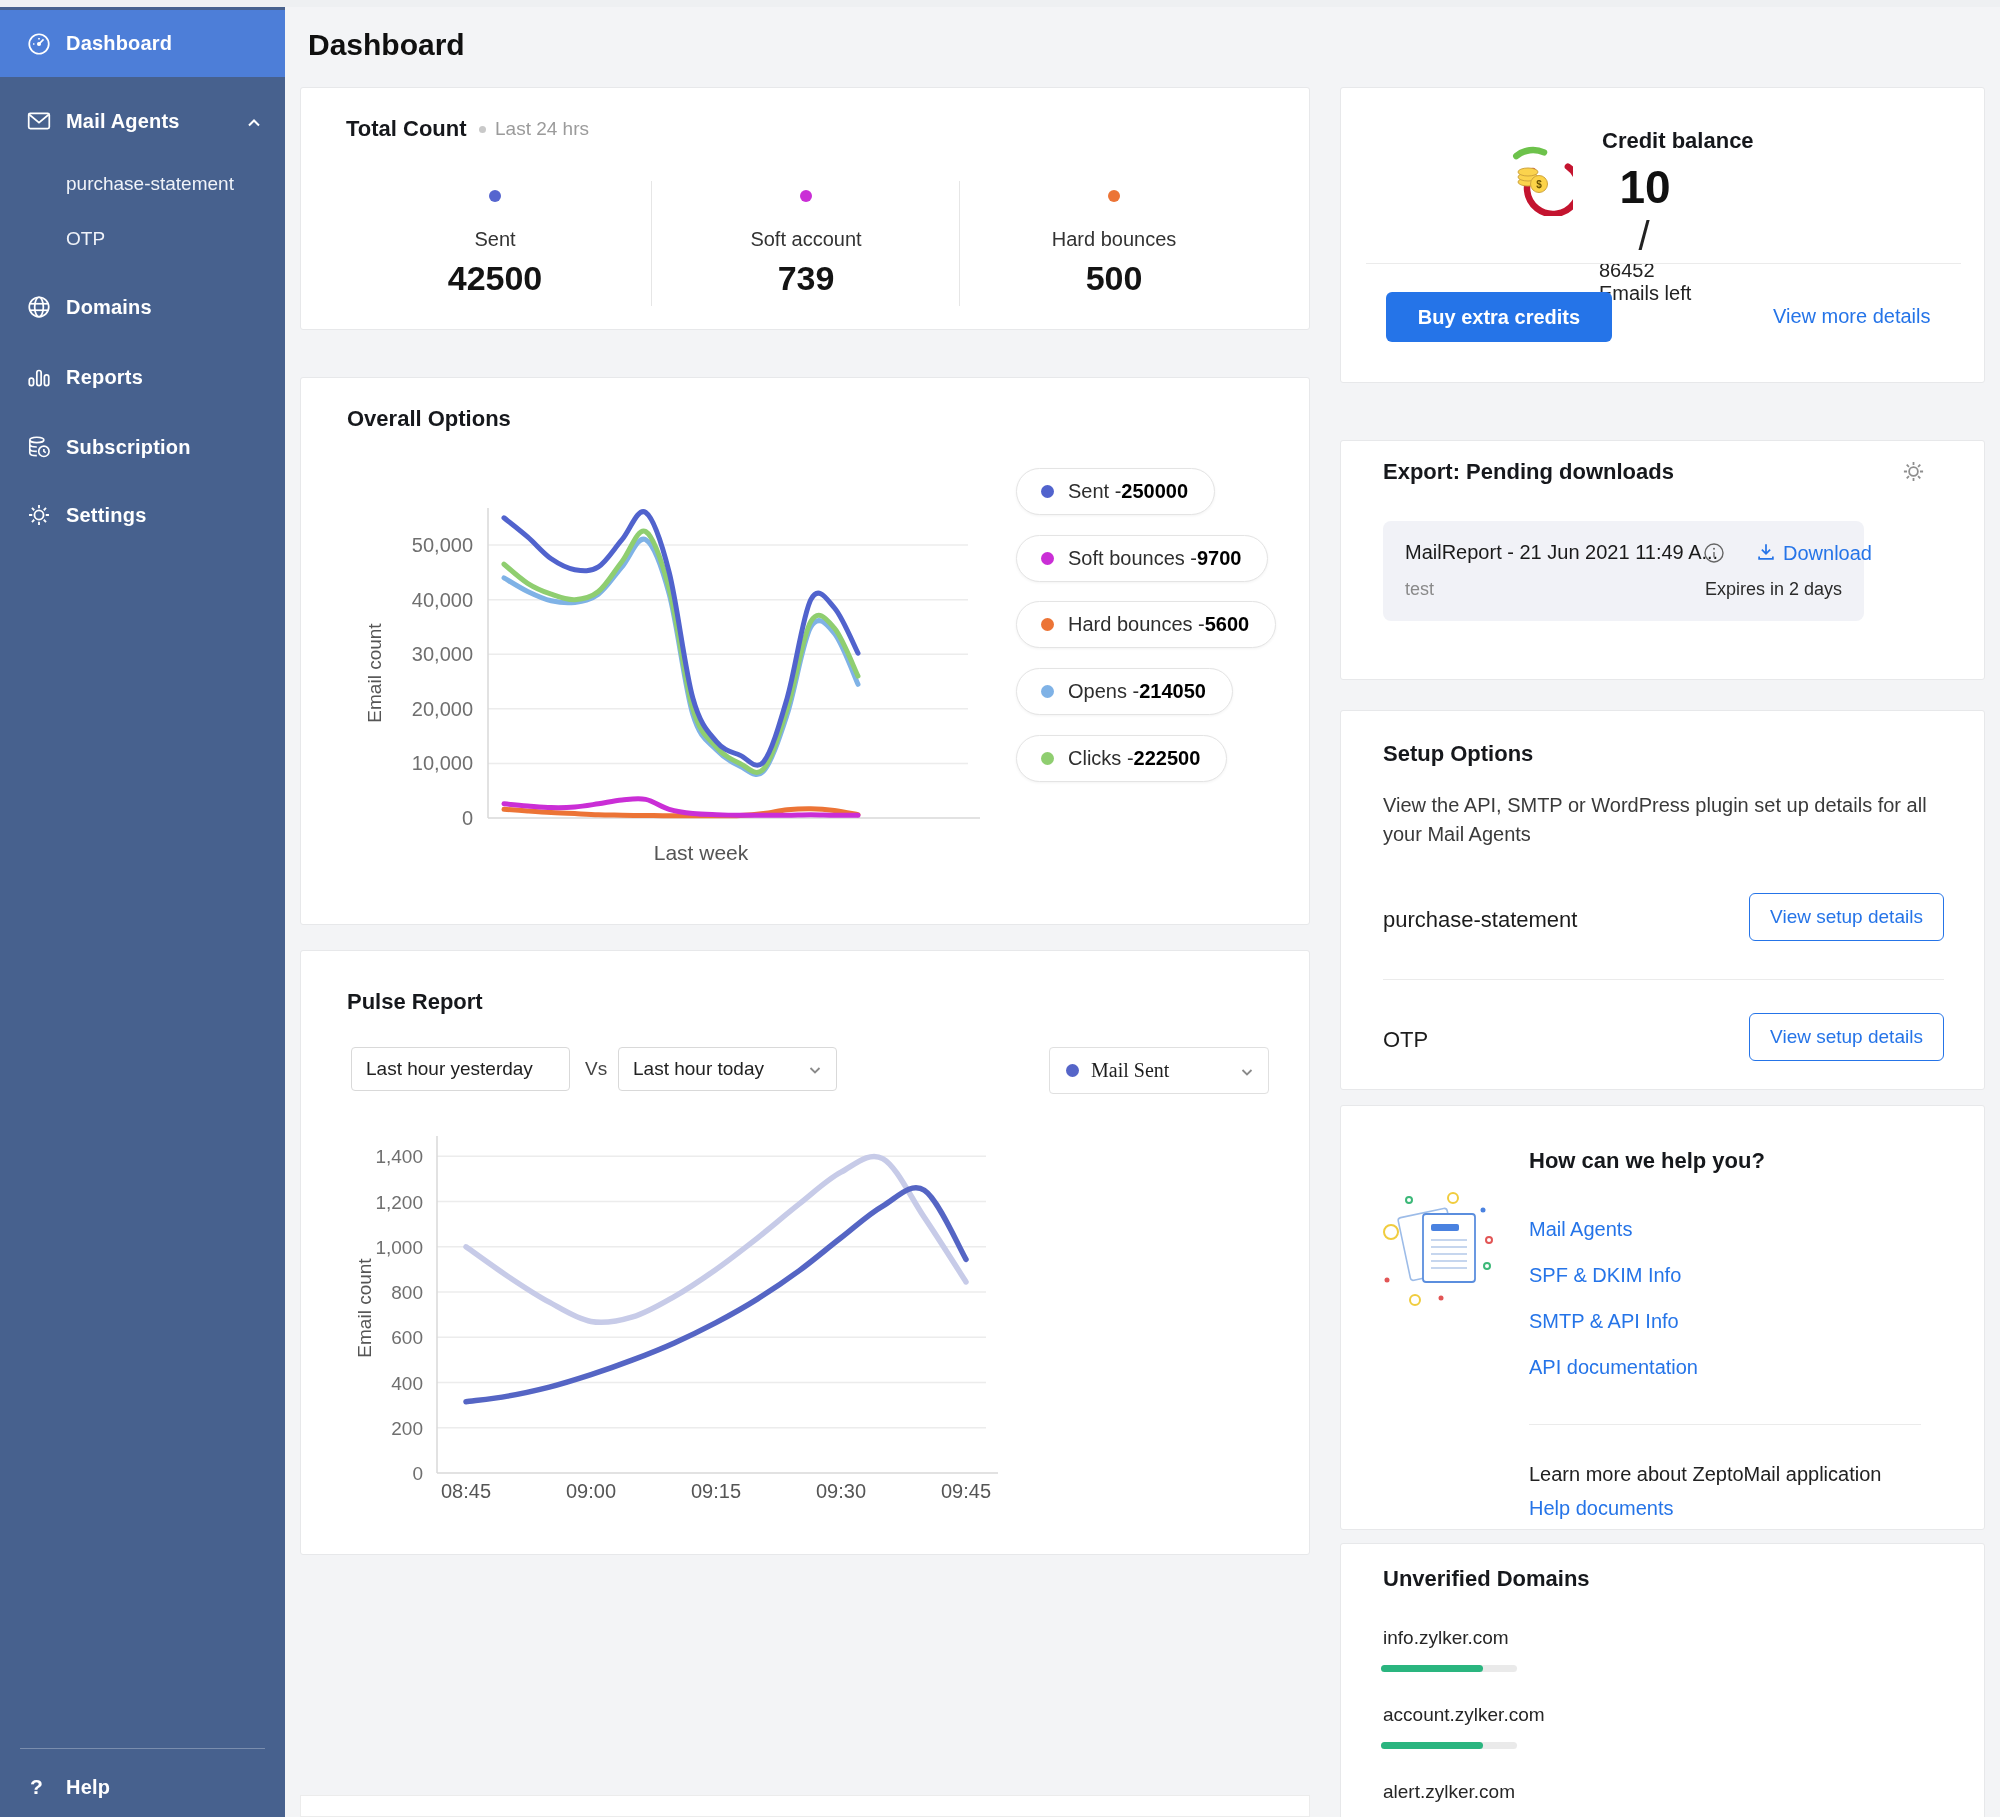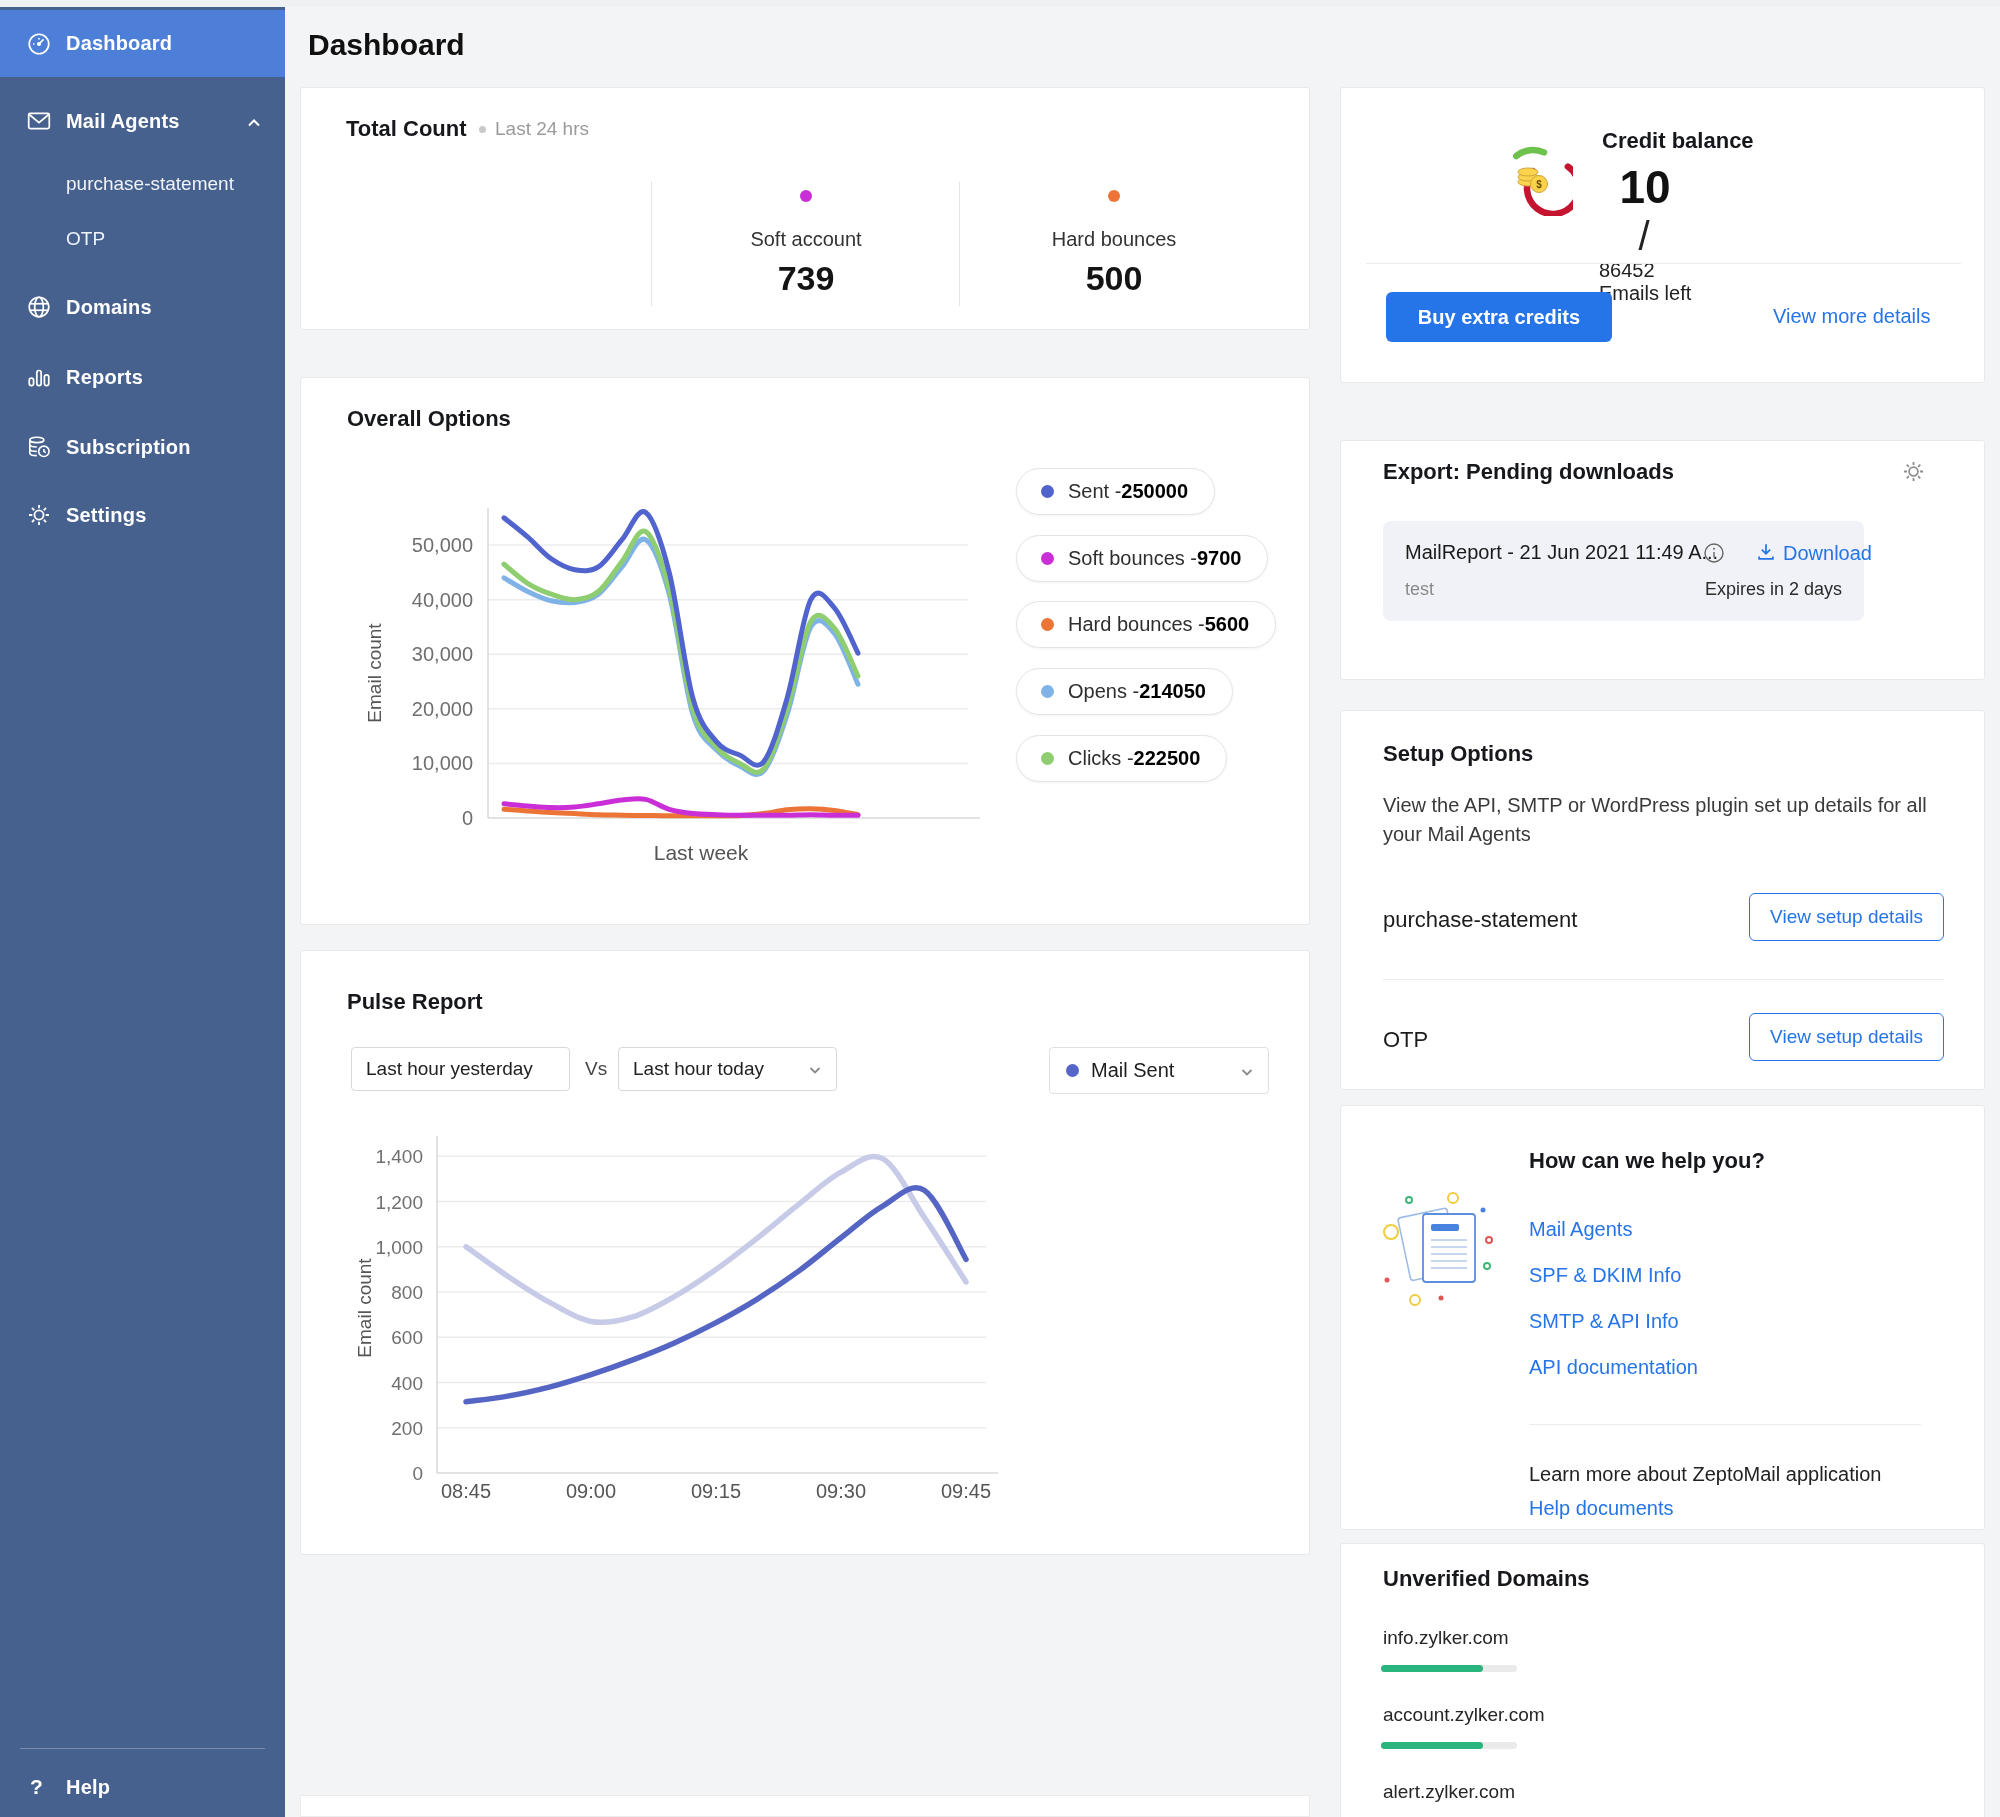--- a/index.html
+++ b/index.html
@@ -144,20 +144,25 @@
   </div>
 </aside>
 
 <h1 class="page-title">Dashboard</h1>
 
 <section class="card" style="left:300px; top:87px; width:1010px; height:243px;">
   <h2 style="left:45px; top:28px;">Total Count</h2>
   <span class="tc-perioddot" style="left:178px; top:38px; position:absolute;"></span>
   <span style="position:absolute; left:194px; top:30px; font-size:19px; color:#9b9b9b;">Last 24 hrs</span>
 
+  <div class="stat" style="left:74px;">
+    <span class="stat-dot" style="background-color: rgb(85, 101, 207);"></span>
+    <div class="stat-label">Sent</div>
+    <div class="stat-value">42500</div>
+  </div>
   <div class="stat-divider" style="left:350px;"></div>
   <div class="stat" style="left:385px;">
     <span class="stat-dot" style="background-color: rgb(202, 46, 214);"></span>
     <div class="stat-label">Soft account</div>
     <div class="stat-value">739</div>
   </div>
   <div class="stat-divider" style="left:658px;"></div>
   <div class="stat" style="left:693px;">
     <span class="stat-dot" style="background-color: rgb(236, 116, 54);"></span>
     <div class="stat-label">Hard bounces</div>
@@ -223,21 +228,21 @@
     <span>Last hour yesterday</span>
   </div>
   <span class="vs" style="left:284px; top:107px;">Vs</span>
   <div class="selbox" style="left:317px; top:96px; width:219px; justify-content:space-between;">
     <span>Last hour today</span>
     <span>
       <svg width="14" height="10" viewBox="0 0 14 10" fill="none" stroke="#8a8a8a" stroke-width="1.8">
           <polyline points="2.5,3 7,7.5 11.5,3"></polyline>
         </svg></span>
   </div>
-  <div class="mailsent" style="left:748px; top:96px; width:220px; justify-content:space-between;">
+  <div class="mailsent" style="left:748px; top:96px; width:220px; justify-content:space-between;font-family:Liberation Serif, serif;">
     <span style="display:flex; align-items:center;">
       <span class="ldot" style="background-color: rgb(85, 101, 200);"></span>
       <span>Mail Sent</span>
     </span>
     <span>
       <svg width="14" height="10" viewBox="0 0 14 10" fill="none" stroke="#8a8a8a" stroke-width="1.8">
           <polyline points="2.5,3 7,7.5 11.5,3"></polyline>
         </svg></span>
   </div>
   <svg width="680" height="410" style="position:absolute; left:30px; top:170px;">

